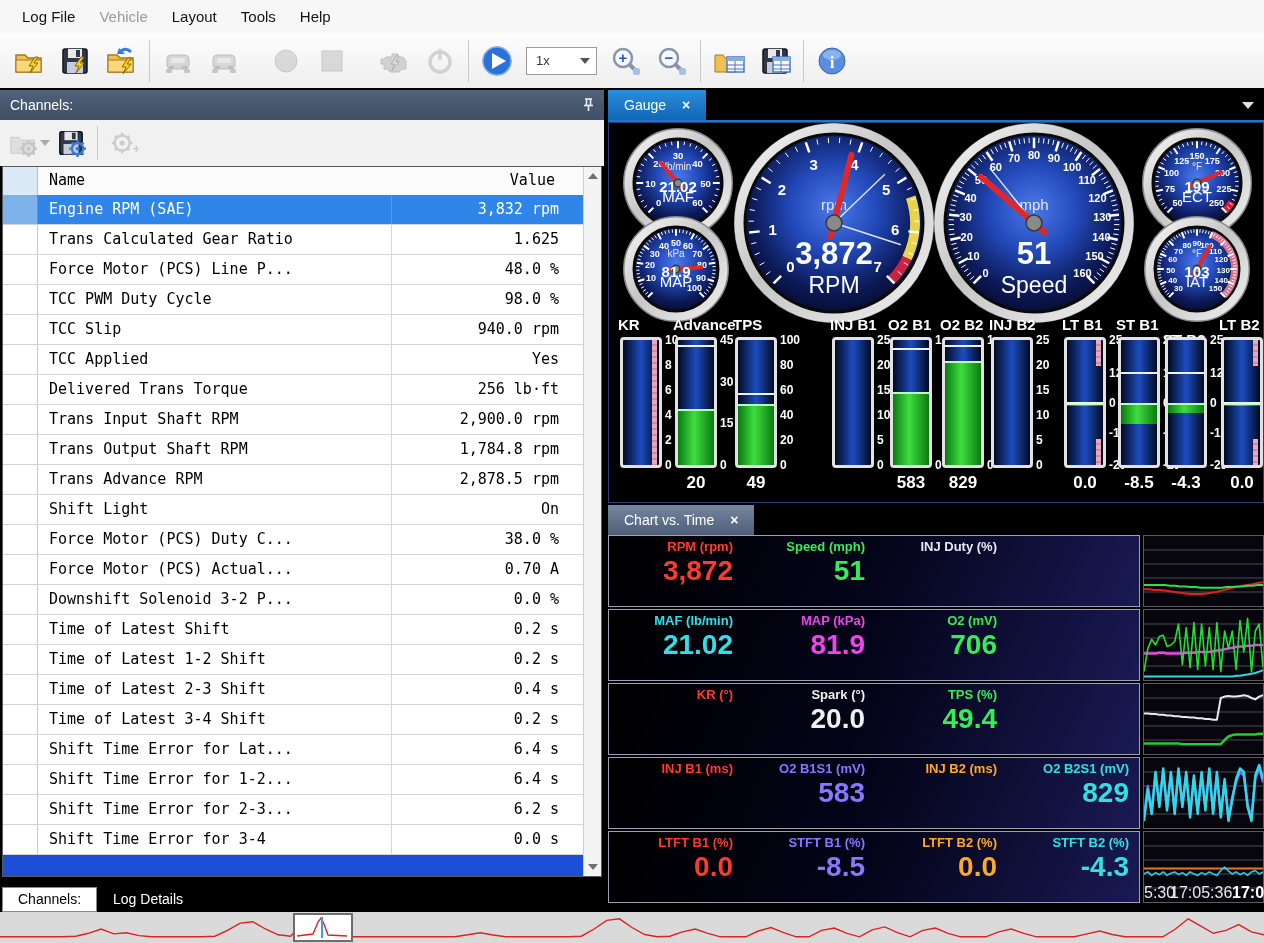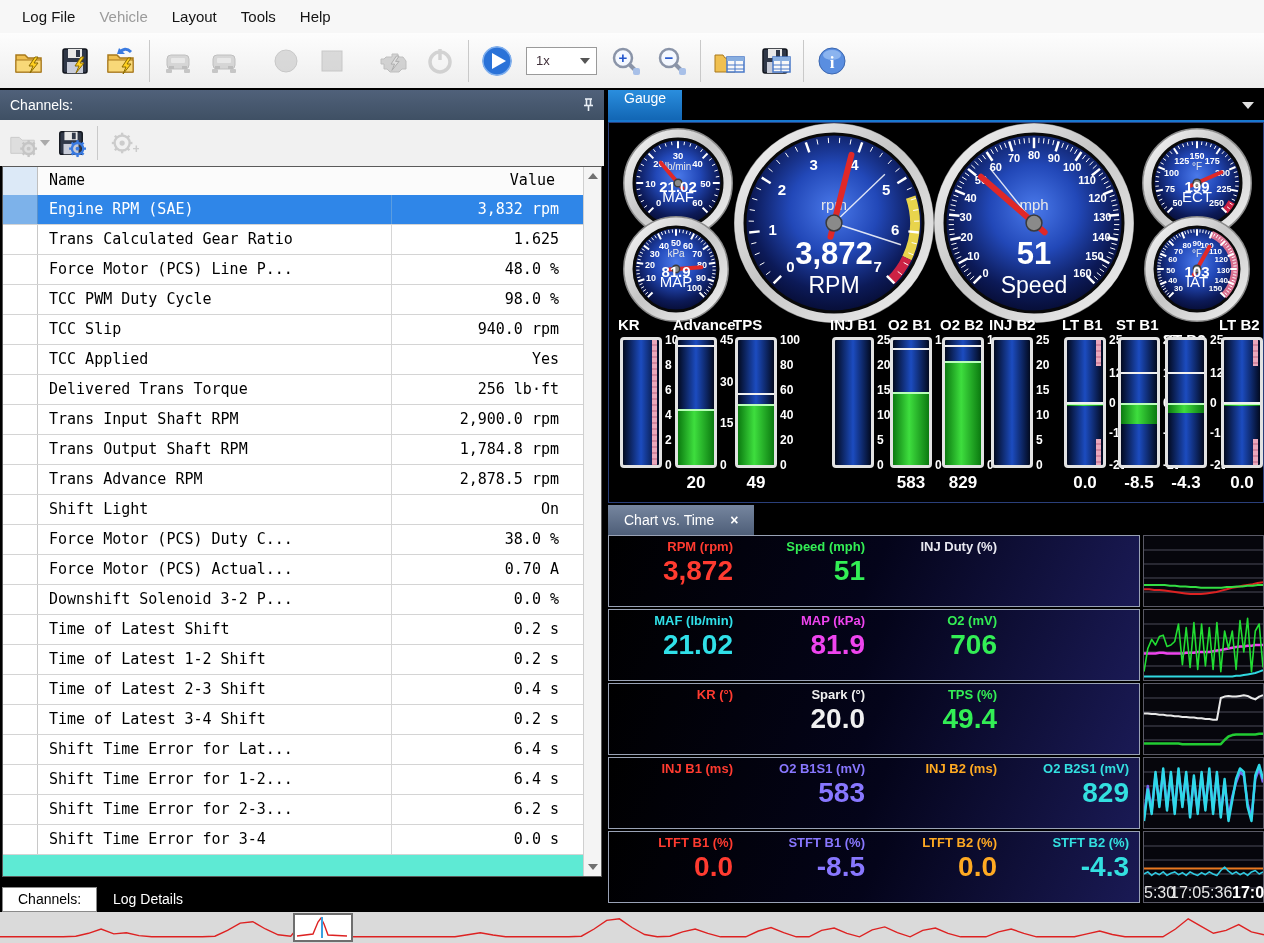--- a/index.html
+++ b/index.html
@@ -22,21 +22,21 @@
 
   
   .left-panel{position:absolute;left:0;top:90px;width:604px;height:822px;}
   .panel-header{position:absolute;left:0;top:0;width:100%;height:30px;background:linear-gradient(#50617a,#3f5064);color:#fff;font-size:14px;display:flex;align-items:center;padding-left:10px;box-sizing:border-box;}
   .pin{position:absolute;right:10px;top:7px;}
   .panel-toolbar{position:absolute;left:0;top:30px;width:100%;height:46px;background:#f1f1f1;display:flex;align-items:center;padding-left:8px;box-sizing:border-box;}
   .ptb-btn{width:42px;height:40px;display:flex;align-items:center;justify-content:center;}
   .ptb-btn.disabled{opacity:.45;filter:grayscale(1);}
   .ptb-sep{width:1px;height:34px;background:#c9c9c9;margin:0 5px;}
 
-  .channels-table{position:absolute;left:2px;top:76px;width:600px;height:711px;background:#5eead4;border:1px solid #5a5a5a;box-sizing:border-box;overflow:hidden;}
+  .channels-table{position:absolute;left:2px;top:76px;width:600px;height:711px;background:#1d4ed8;border:1px solid #5a5a5a;box-sizing:border-box;overflow:hidden;}
   .thead{position:relative;height:28px;background:#fbfbfb;border-bottom:1px solid #a8a8a8;font-family:"DejaVu Sans Mono",monospace;font-size:15px;color:#000;}
   .thead .gutter-h{position:absolute;left:0;top:0;width:34px;height:100%;background:#dce9f7;border-right:1px solid #bfbfbf;}
   .th-name{position:absolute;left:46px;top:4px;}
   .th-value{position:absolute;right:46px;top:4px;}
   .rows{position:absolute;left:0;top:28px;width:582px;}
   .row{position:relative;height:30px;border-bottom:1px solid #d4d4d4;background:#fff;font-family:"DejaVu Sans Mono",monospace;font-size:15px;color:#000;box-sizing:border-box;}
   .row .gutter{position:absolute;left:0;top:0;width:34px;height:100%;background:#fff;border-right:1px solid #c8c8c8;}
   .row .vline{position:absolute;left:388px;top:0;width:1px;height:100%;background:#d6d6d6;}
   .row .nm{position:absolute;left:46px;top:5px;white-space:nowrap;}
   .row .vv{position:absolute;right:26px;top:5px;white-space:nowrap;}
@@ -46,21 +46,21 @@
   .vscroll{position:absolute;right:0;top:0;width:17px;height:100%;background:#f4f4f4;border-left:1px solid #cfcfcf;}
   .arr-up{position:absolute;top:6px;left:4px;width:0;height:0;border-left:5px solid transparent;border-right:5px solid transparent;border-bottom:6px solid #707070;}
   .arr-dn{position:absolute;bottom:6px;left:4px;width:0;height:0;border-left:5px solid transparent;border-right:5px solid transparent;border-top:6px solid #707070;}
 
   .panel-tabs{position:absolute;left:0;top:797px;width:100%;height:25px;background:#000;display:flex;align-items:stretch;}
   .ptab{color:#fff;font-size:14px;padding:4px 16px;}
   .ptab.active{background:#fff;color:#000;border:1px solid #8a8a8a;padding:3px 15px;margin-left:2px;}
 
   
   .gauge-tabbar{position:absolute;left:608px;top:90px;width:656px;height:30px;background:#000;border-bottom:2px solid #1878d0;display:flex;}
-  .vtab-blue{background:linear-gradient(#2a8ede,#1266b4);color:#fff;font-size:14px;display:flex;align-items:center;gap:16px;padding:0 16px;flex-direction:column;}
+  .vtab-blue{background:linear-gradient(#2a8ede,#1266b4);color:#fff;font-size:14px;display:flex;align-items:center;gap:16px;padding:0 16px;}
   .chart-tabbar{position:absolute;left:608px;top:505px;width:656px;height:30px;background:#000;border-bottom:2px solid #6a7a95;display:flex;}
   .vtab-gray{background:linear-gradient(#76869f,#4e5e78);color:#fff;font-size:14px;display:flex;align-items:center;gap:16px;padding:0 16px;}
   .tab-close{font-size:14px;font-weight:bold;color:#fff;}
   .tabbar-caret{position:absolute;right:10px;top:12px;width:0;height:0;border-left:6px solid transparent;border-right:6px solid transparent;border-top:7px solid #e0e0e0;}
 
   .gauge-panel{position:absolute;left:608px;top:122px;width:656px;height:381px;background:#000;border:1px solid #2a3f7a;box-sizing:border-box;overflow:hidden;}
   .bar-label{position:absolute;color:#fff;font-weight:bold;font-size:15px;white-space:nowrap;text-shadow:1px 1px 1px #000;}
   .bar-frame{position:absolute;width:42px;height:131px;border:3px solid #e2e2e2;border-radius:4px;background:linear-gradient(90deg,#020a20,#1c4cc0 50%,#020a20);box-sizing:border-box;overflow:hidden;}
   .bar-fill{position:absolute;left:0;width:100%;background:linear-gradient(90deg,#0b7a10,#3ede3e 45%,#0b7a10);border-top:2px solid #b8ffb8;box-sizing:border-box;}
   .bar-marker{position:absolute;left:0;width:100%;height:2px;background:#f0f0f0;}

